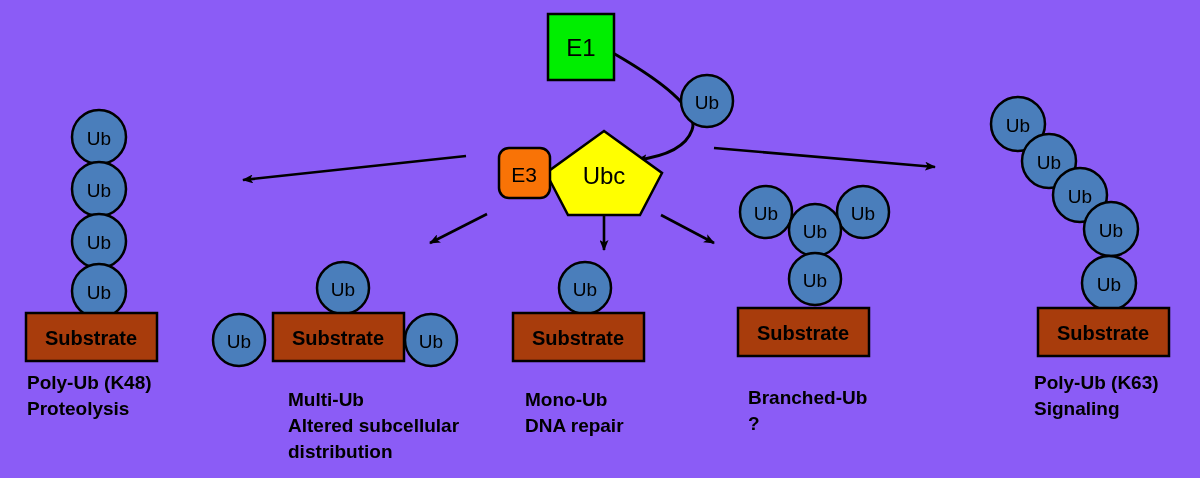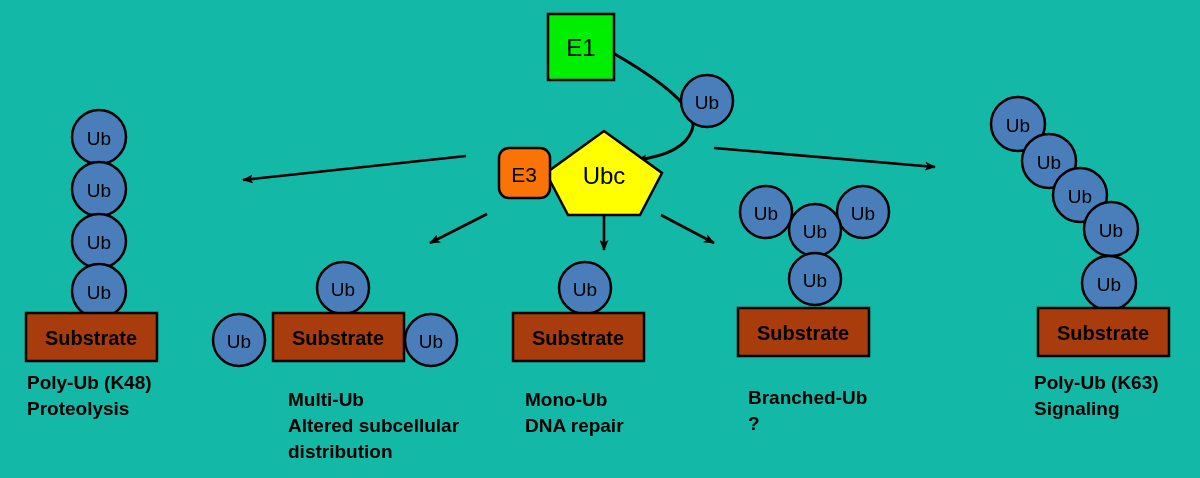--- a/index.html
+++ b/index.html
@@ -7,21 +7,21 @@
     padding: 0;
     background: #ffffff;
   }
   body {
     font-family: "Liberation Sans", sans-serif;
   }
   #stage {
     position: relative;
     width: 1200px;
     height: 478px;
-    background: #14b8a6;
+    background: #8b5cf6;
     overflow: hidden;
   }
   #diagram-svg {
     position: absolute;
     left: 0;
     top: 0;
     width: 1200px;
     height: 478px;
   }
   .node-text {

